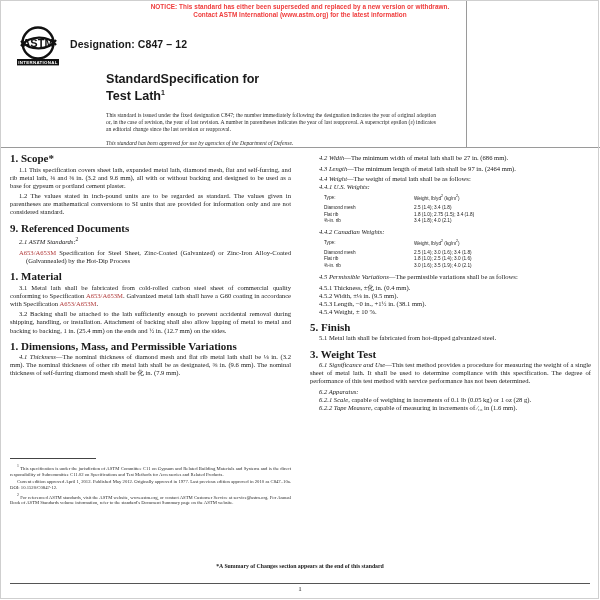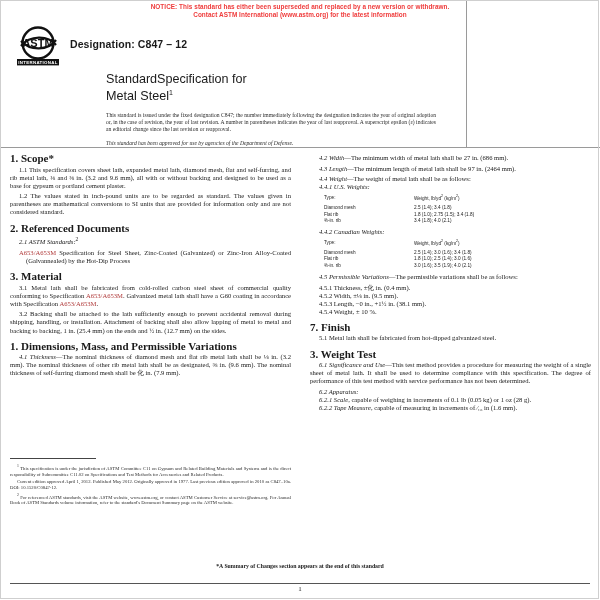--- a/index.html
+++ b/index.html
@@ -77,21 +77,21 @@
     height: 1px;
     background: #9a9a9a;
   }
 
   
   .titleblock {
     padding: 6px 0 0 106px;
   }
   .doc-title {
     font-family: "Liberation Sans", sans-serif;
-    font-weight: normal;
+    font-weight: bold;
     font-size: 12.6px;
     line-height: 14.5px;
     margin: 0 16px 8px 0;
   }
   .doc-title sup { font-size: 7px; vertical-align: super; }
 
   .preamble {
     font-size: 5.6px;
     line-height: 7.2px;
     text-align: justify;
@@ -249,39 +249,39 @@
         <rect x="3" y="33" width="42" height="6.4" fill="#111"></rect>
         <text x="24" y="38.1" font-family="Liberation Sans, sans-serif" font-size="4.4" font-weight="bold" fill="#fff" text-anchor="middle" letter-spacing="0.3">INTERNATIONAL</text>
       </svg>
     </div>
     <div class="designation">Designation: C847 – 12</div>
   </div>
 
   <div class="titleblock">
     <div class="doc-title">
       <span>StandardSpecification for</span><br>
-      <span>Metal Steel</span><sup>1</sup>
+      <span>Test Lath</span><sup>1</sup>
     </div>
     <div class="preamble">This standard is issued under the fixed designation C847; the number immediately following the designation indicates the year of original adoption or, in the case of revision, the year of last revision. A number in parentheses indicates the year of last reapproval. A superscript epsilon (ε) indicates an editorial change since the last revision or reapproval.</div>
     <div class="dod-note">This standard has been approved for use by agencies of the Department of Defense.</div>
   </div>
 
   <div class="body-cols">
 
     <div class="col col-left">
 
       <h2 class="sec">1. Scope*</h2>
       <p class="para">1.1 This specification covers sheet lath, expanded metal lath, diamond mesh, flat and self-furring, and rib metal lath, ⅛ and ⅜ in. (3.2 and 9.6 mm), all with or without backing and designed to be used as a base for gypsum or portland cement plaster.</p>
       <p class="para">1.2 The values stated in inch-pound units are to be regarded as standard. The values given in parentheses are mathematical conversions to SI units that are provided for information only and are not considered standard.</p>
 
-      <h2 class="sec">2. Referenced Documents</h2>
+      <h2 class="sec">9. Referenced Documents</h2>
       <p class="para"><span class="it">2.1 ASTM Standards:</span><sup>2</sup></p>
       <p class="hang"><span class="link">A653/A653M</span> <span>Specification for Steel Sheet, Zinc-Coated (Galvanized) or Zinc-Iron Alloy-Coated (Galvannealed) by the Hot-Dip Process</span></p>
 
-      <h2 class="sec">3. Material</h2>
+      <h2 class="sec">1. Material</h2>
       <p class="para"><span>3.1 Metal lath shall be fabricated from cold-rolled carbon steel sheet of commercial quality conforming to Specification </span><span class="link">A653/A653M</span><span>. Galvanized metal lath shall have a G60 coating in accordance with Specification </span><span class="link">A653/A653M</span><span>.</span></p>
       <p class="para">3.2 Backing shall be attached to the lath sufficiently enough to prevent accidental removal during shipping, handling, or installation. Attachment of backing shall also allow lapping of metal to metal and backing to backing, 1 in. (25.4 mm) on the ends and ½ in. (12.7 mm) on the sides.</p>
 
       <h2 class="sec">1. Dimensions, Mass, and Permissible Variations</h2>
       <p class="para"><span class="it">4.1 Thickness</span><span>—The nominal thickness of diamond mesh and flat rib metal lath shall be ⅛ in. (3.2 mm). The nominal thickness of other rib metal lath shall be as designated, ⅜ in. (9.6 mm). The nominal thickness of self-furring diamond mesh shall be 化 in. (7.9 mm).</span></p>
     </div>
 
     <div class="col col-right">
 
       <p class="para noindent" style="visibility:hidden;height:0;margin:0;">x</p>
@@ -342,21 +342,21 @@
         </tbody>
       </table>
 
       <p class="para"><span class="it">4.5 Permissible Variations</span><span>—The permissible variations shall be as follows:</span></p>
 
       <p class="para tight">4.5.1 Thickness, ±化 in. (0.4 mm).</p>
       <p class="para tight">4.5.2 Width, ±⅛ in. (9.5 mm).</p>
       <p class="para tight">4.5.3 Length, −0 in., +1½ in. (38.1 mm).</p>
       <p class="para">4.5.4 Weight, ± 10 %.</p>
 
-      <h2 class="sec">7. Finish</h2>
+      <h2 class="sec">5. Finish</h2>
       <p class="para">5.1 Metal lath shall be fabricated from hot-dipped galvanized steel.</p>
 
       <h2 class="sec">3. Weight Test</h2>
       <p class="para"><span class="it">6.1 Significance and Use</span><span>—This test method provides a procedure for measuring the weight of a single sheet of metal lath. It shall be used to determine compliance with this specification. The degree of performance of this test method with service performance has not been determined.</span></p>
 
       <p class="para tight"><span class="it">6.2 Apparatus:</span></p>
 
       <p class="para tight"><span class="it">6.2.1 Scale</span><span>, capable of weighing in increments of 0.1 lb (0.05 kg) or 1 oz (28 g).</span></p>
 
       <p class="para"><span class="it">6.2.2 Tape Measure</span><span>, capable of measuring in increments of ⁄₁₆ in (1.6 mm).</span></p>

